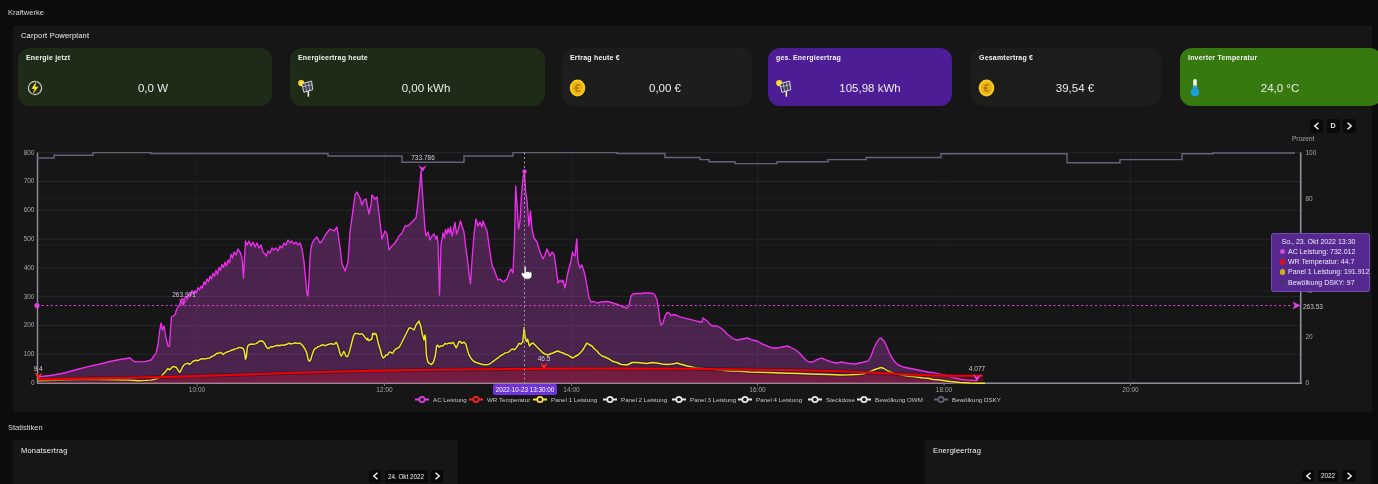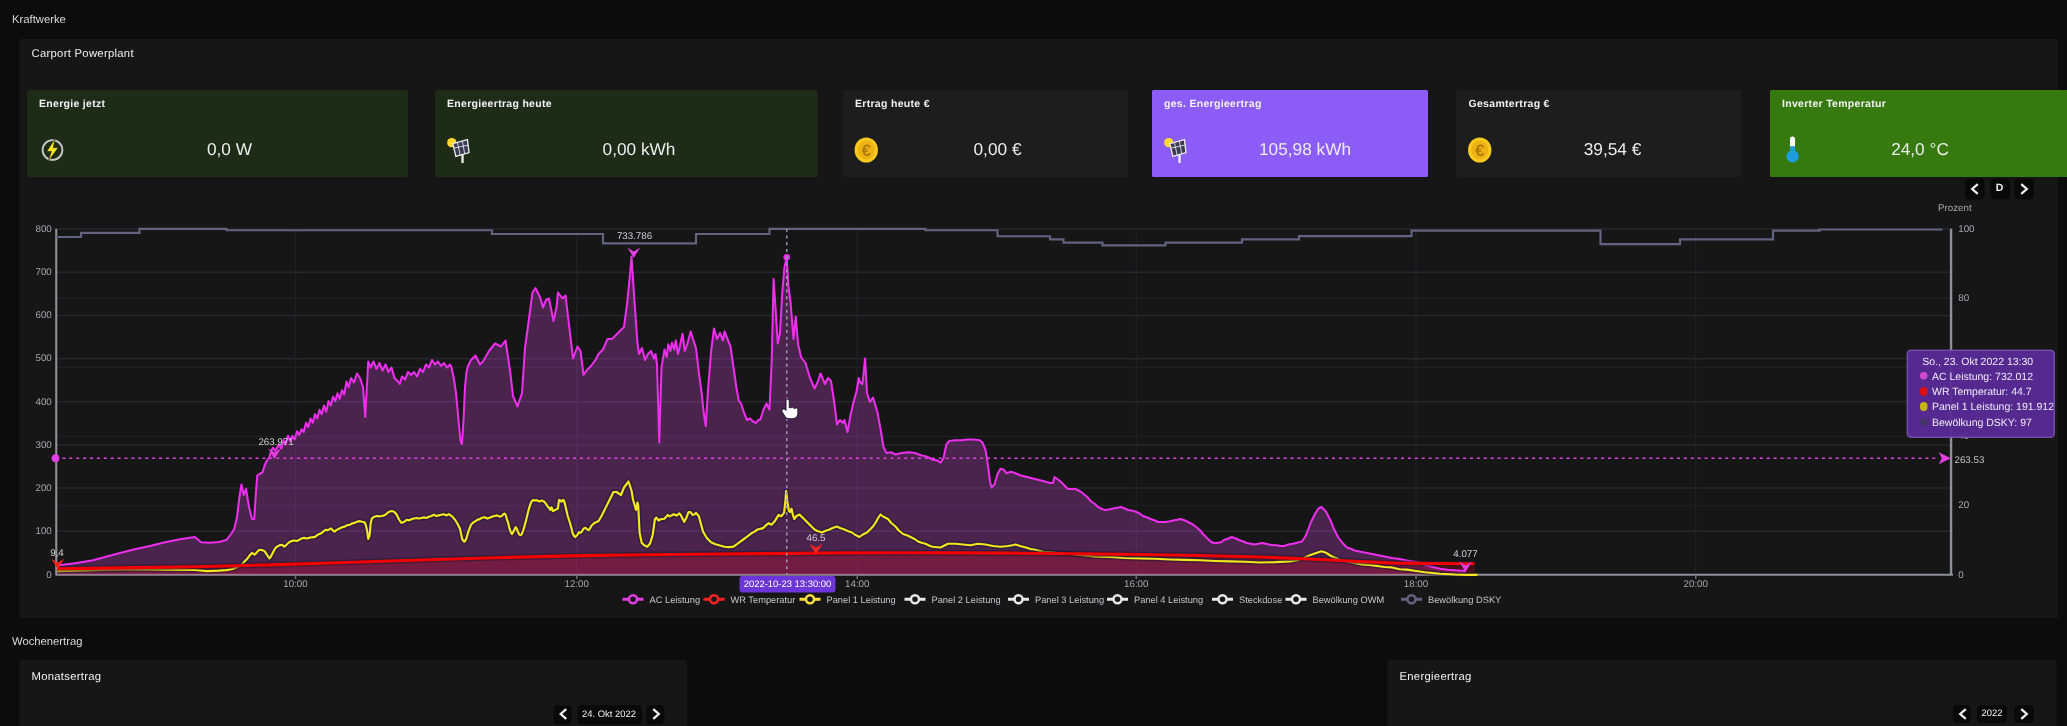--- a/index.html
+++ b/index.html
@@ -1,19 +1,19 @@
 <!DOCTYPE html>
 <html><head><meta charset="utf-8">
 <style>
 *{margin:0;padding:0;box-sizing:border-box}
 body{width:1378px;height:484px;background:#0c0c0c;font-family:"Liberation Sans",sans-serif;position:relative;overflow:hidden}
 .abs{position:absolute}
 .hdr{position:absolute;font-size:7.5px;color:#dcdcdc}
 .phdr{position:absolute;font-size:7.5px;font-weight:normal;color:#f2f2f2;letter-spacing:0.2px}
-.card{position:absolute;top:60px;height:58px;background:#1d1d1d;border-radius:1px}
+.card{position:absolute;top:48px;height:58px;background:#1d1d1d;border-radius:12px}
 .card .t{position:absolute;left:8px;top:6px;font-size:7px;font-weight:bold;color:#f2f2f2;letter-spacing:0.2px}
 .card .v{position:absolute;top:39.5px;font-size:11.5px;color:#ededed;transform:translate(-50%,-50%);white-space:nowrap}
 .card .ic{position:absolute;left:7px;top:39.5px;transform:translateY(-50%);line-height:0}
 .btn{position:absolute;background:#090909;border-radius:3px;color:#efefef;display:flex;align-items:center;justify-content:center;white-space:nowrap}
 .tt div{height:10.3px}
 .dot{display:inline-block;width:5.5px;height:5.5px;border-radius:50%;margin-right:3px;vertical-align:-0.5px}
 </style></head>
 <body>
 <div class="hdr" style="left:8px;top:8px">Kraftwerke</div>
 <div class="abs" style="left:13px;top:26px;width:1359px;height:386px;background:#161616"></div>
@@ -40,21 +40,21 @@
 </div>
 <div class="card" style="left:562px;width:190px;background:#1d1d1d">
   <div class="t">Ertrag heute €</div>
   <div class="ic"><svg width="17" height="18" viewBox="0 0 17 18">
         <ellipse cx="8.5" cy="9" rx="7.8" ry="8.4" fill="#f7c81e"></ellipse>
         <ellipse cx="8.5" cy="9" rx="5.6" ry="6.3" fill="#eeb214"></ellipse>
         <text x="8.5" y="13" text-anchor="middle" font-size="11" font-weight="bold" fill="#b07b08" font-family="Liberation Sans">€</text>
       </svg></div>
   <div class="v" style="left:103px">0,00 €</div>
 </div>
-<div class="card" style="left:768px;width:184px;background:#8b5cf6">
+<div class="card" style="left:768px;width:184px;background:#4c1d95">
   <div class="t">ges. Energieertrag</div>
   <div class="ic"><svg width="19" height="19" viewBox="0 0 19 19">
         <circle cx="4.2" cy="4.6" r="3.1" fill="#ffd92a"></circle>
         <path d="M4.9 5.2 L14.6 2.6 L15.7 11.2 L6.9 13.8 Z" fill="#3a3a55" stroke="#e9e9e9" stroke-width="0.9"></path>
         <line x1="8" y1="4.7" x2="9.8" y2="13" stroke="#e9e9e9" stroke-width="0.6"></line>
         <line x1="11.3" y1="3.7" x2="12.8" y2="12.1" stroke="#e9e9e9" stroke-width="0.6"></line>
         <line x1="5.8" y1="8.2" x2="15.2" y2="6.2" stroke="#e9e9e9" stroke-width="0.6"></line>
         <rect x="10.6" y="12.6" width="1.5" height="5.6" fill="#f2f2f2"></rect>
       </svg></div>
   <div class="v" style="left:102px">105,98 kWh</div>
@@ -203,21 +203,21 @@
     </g>
   </svg>
 <div class="abs" style="left:493px;top:383.5px;width:64px;height:11.5px;background:#6d35d8;border-radius:2px;color:#fff;font-size:6.3px;display:flex;align-items:center;justify-content:center;white-space:nowrap">2022-10-23 13:30:00</div>
 <div class="abs tt" style="left:1271px;top:233px;width:99px;height:58.5px;background:rgba(88,42,150,0.95);border:1px solid rgba(150,110,200,0.5);border-radius:3px;color:#efeaf8;font-size:7px;line-height:10.3px;padding:2.5px 0 0 7.5px;white-space:nowrap;overflow:hidden">
 <div style="padding-left:2px">So., 23. Okt 2022 13:30</div>
 <div><span class="dot" style="background:#d24ad2"></span>AC Leistung: 732.012</div>
 <div><span class="dot" style="background:#e01010"></span>WR Temperatur: 44.7</div>
 <div><span class="dot" style="background:#c8b414"></span>Panel 1 Leistung: 191.912</div>
 <div><span class="dot" style="background:#44346a"></span>Bewölkung DSKY: 97</div>
 </div>
-<div class="hdr" style="left:8px;top:423px">Wochenertrag</div>
+<div class="hdr" style="left:8px;top:423px">Statistiken</div>
 <div class="abs" style="left:13px;top:440px;width:445px;height:44px;background:#161616"></div>
 <div class="phdr" style="left:21px;top:446px">Monatsertrag</div>
 <div class="btn" style="left:369px;top:470px;width:12px;height:12.5px">
     <svg width="7" height="8" viewBox="0 0 7 8">
       <path d="M5.5 0.7L1.8 4l3.7 3.3" fill="none" stroke="#efefef" stroke-width="1.5"></path>
     </svg>
   </div>
 <div class="btn" style="left:384.5px;top:470px;width:43px;height:12.5px;font-size:6.3px">24. Okt 2022</div>
 <div class="btn" style="left:431px;top:470px;width:12px;height:12.5px">
     <svg width="7" height="8" viewBox="0 0 7 8">

